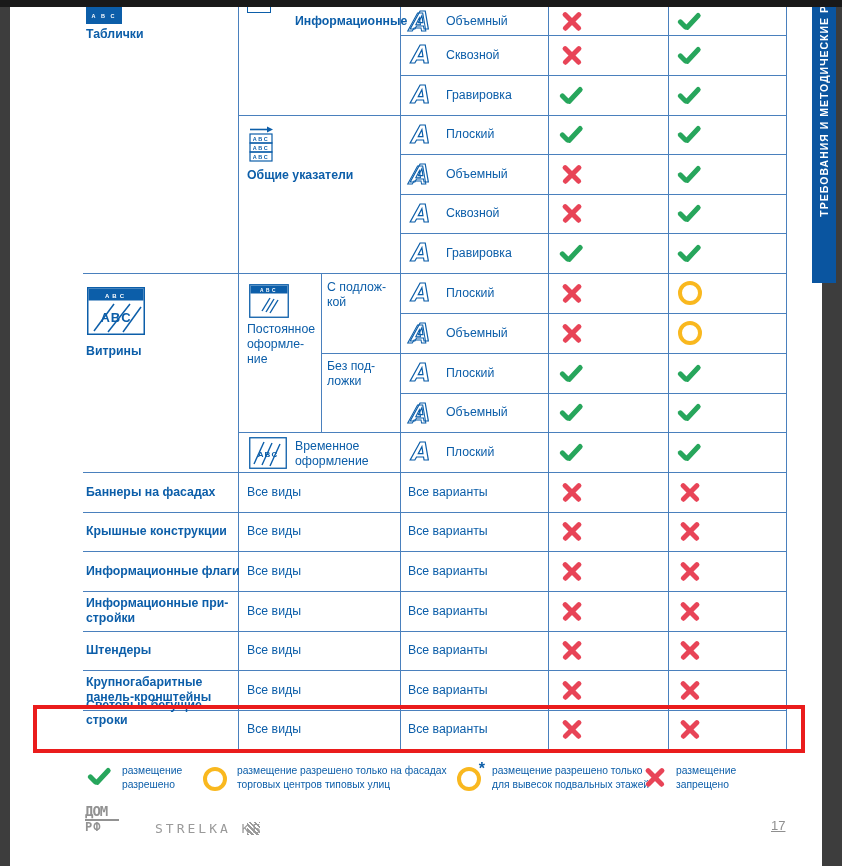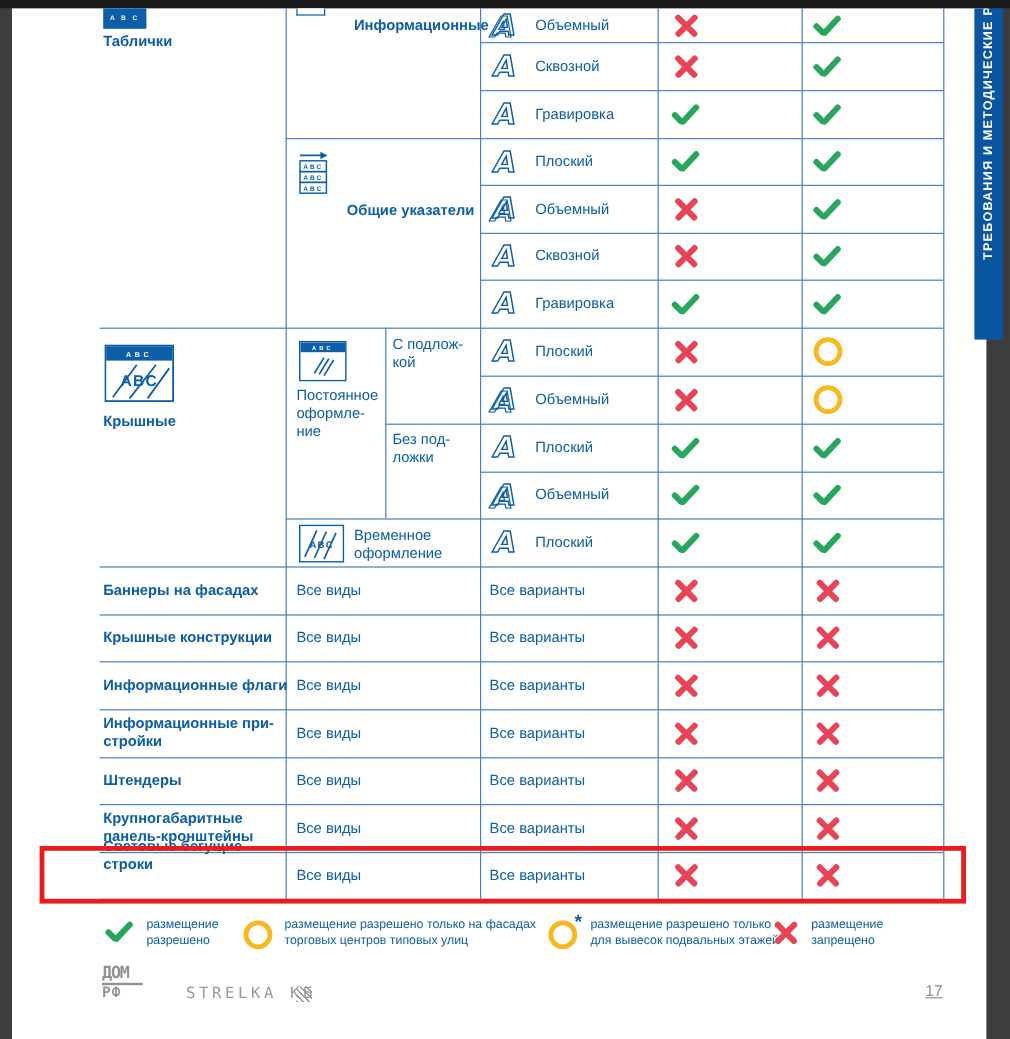--- a/index.html
+++ b/index.html
@@ -115,21 +115,21 @@
   <svg class="abs" style="left:249px;top:126px;" width="26" height="38" viewBox="0 0 26 38">
     <line x1="1" y1="3.5" x2="21" y2="3.5" stroke="#0c5ea9" stroke-width="1.6"></line>
     <path d="M18 0.5 L24 3.5 L18 6.5 Z" fill="#0c5ea9"></path>
     <rect x="1" y="8" width="22" height="9" fill="none" stroke="#0c5ea9" stroke-width="1.2"></rect>
     <rect x="1" y="17" width="22" height="9" fill="none" stroke="#0c5ea9" stroke-width="1.2"></rect>
     <rect x="1" y="26" width="22" height="9" fill="none" stroke="#0c5ea9" stroke-width="1.2"></rect>
     <text x="12" y="14.8" text-anchor="middle" font-size="5.5" font-weight="bold" letter-spacing="1.5" fill="#0c5ea9">ABC</text>
     <text x="12" y="23.8" text-anchor="middle" font-size="5.5" font-weight="bold" letter-spacing="1.5" fill="#0c5ea9">ABC</text>
     <text x="12" y="32.8" text-anchor="middle" font-size="5.5" font-weight="bold" letter-spacing="1.5" fill="#0c5ea9">ABC</text>
   </svg>
-  <div class="abs lblb" style="left:247px;top:168px;margin-left:42px;">Общие указатели</div>
+  <div class="abs lblb" style="left:247px;top:168px;">Общие указатели</div>
 
   <div class="cellflex" style="left:408px;top:7px;width:138px;height:28px;gap:12px;">
     <span class="aicon threed"></span>
     <span class="lbl">Объемный</span>
   </div>
   <div class="cellflex" style="left:408px;top:35px;width:138px;height:40px;gap:12px;">
     <span class="aicon"></span>
     <span class="lbl">Сквозной</span>
   </div>
   <div class="cellflex" style="left:408px;top:75px;width:138px;height:40px;gap:12px;">
@@ -171,21 +171,21 @@
 
   <svg class="abs" style="left:87px;top:287px;" width="58" height="48" viewBox="0 0 58 48">
     <rect x="0.75" y="0.75" width="56.5" height="46.5" fill="#fff" stroke="#0c5ea9" stroke-width="1.5"></rect>
     <rect x="1.5" y="1.5" width="55" height="12" fill="#0c5ea9"></rect>
     <text x="29" y="10.5" text-anchor="middle" font-size="6" font-weight="bold" letter-spacing="3" fill="#ffffff">ABC</text>
     <text x="29" y="35" text-anchor="middle" font-size="13" font-weight="bold" letter-spacing="1" fill="#0c5ea9">ABC</text>
     <line x1="7" y1="44" x2="27" y2="17" stroke="#0c5ea9" stroke-width="1.5"></line>
     <line x1="21" y1="45" x2="43" y2="17" stroke="#0c5ea9" stroke-width="1.5"></line>
     <line x1="36" y1="45" x2="54" y2="20" stroke="#0c5ea9" stroke-width="1.5"></line>
   </svg>
-  <div class="abs cat" style="left:86px;top:344px;">Крышные</div>
+  <div class="abs cat" style="left:86px;top:344px;">Витрины</div>
 
   <svg class="abs" style="left:249px;top:284px;" width="40" height="34" viewBox="0 0 40 34">
     <rect x="0.75" y="0.75" width="38.5" height="32.5" fill="#fff" stroke="#0c5ea9" stroke-width="1.3"></rect>
     <rect x="1.5" y="1.5" width="37" height="8" fill="#0c5ea9"></rect>
     <text x="20" y="8" text-anchor="middle" font-size="4.8" font-weight="bold" letter-spacing="2.5" fill="#ffffff">ABC</text>
     <line x1="13" y1="27" x2="21" y2="14" stroke="#0c5ea9" stroke-width="1.4"></line>
     <line x1="17" y1="28" x2="25" y2="15" stroke="#0c5ea9" stroke-width="1.4"></line>
     <line x1="21" y1="29" x2="29" y2="16" stroke="#0c5ea9" stroke-width="1.4"></line>
   </svg>
   <div class="abs lbl prel" style="left:247px;top:322px;">Постоянное

